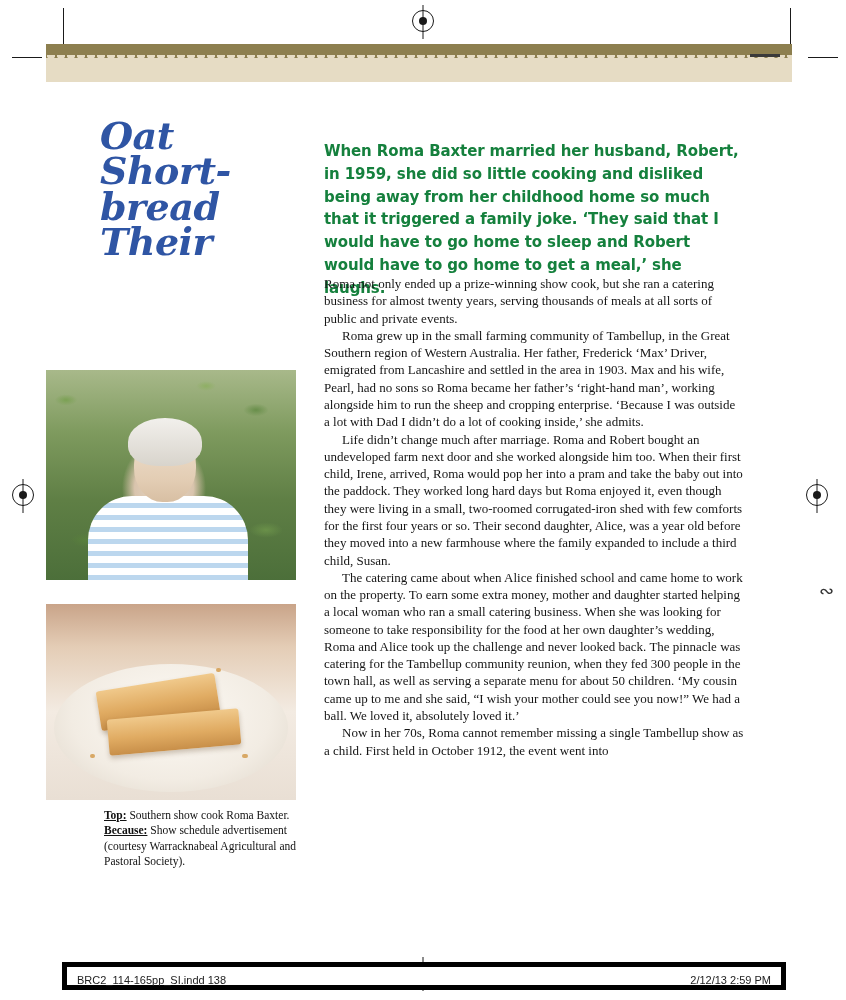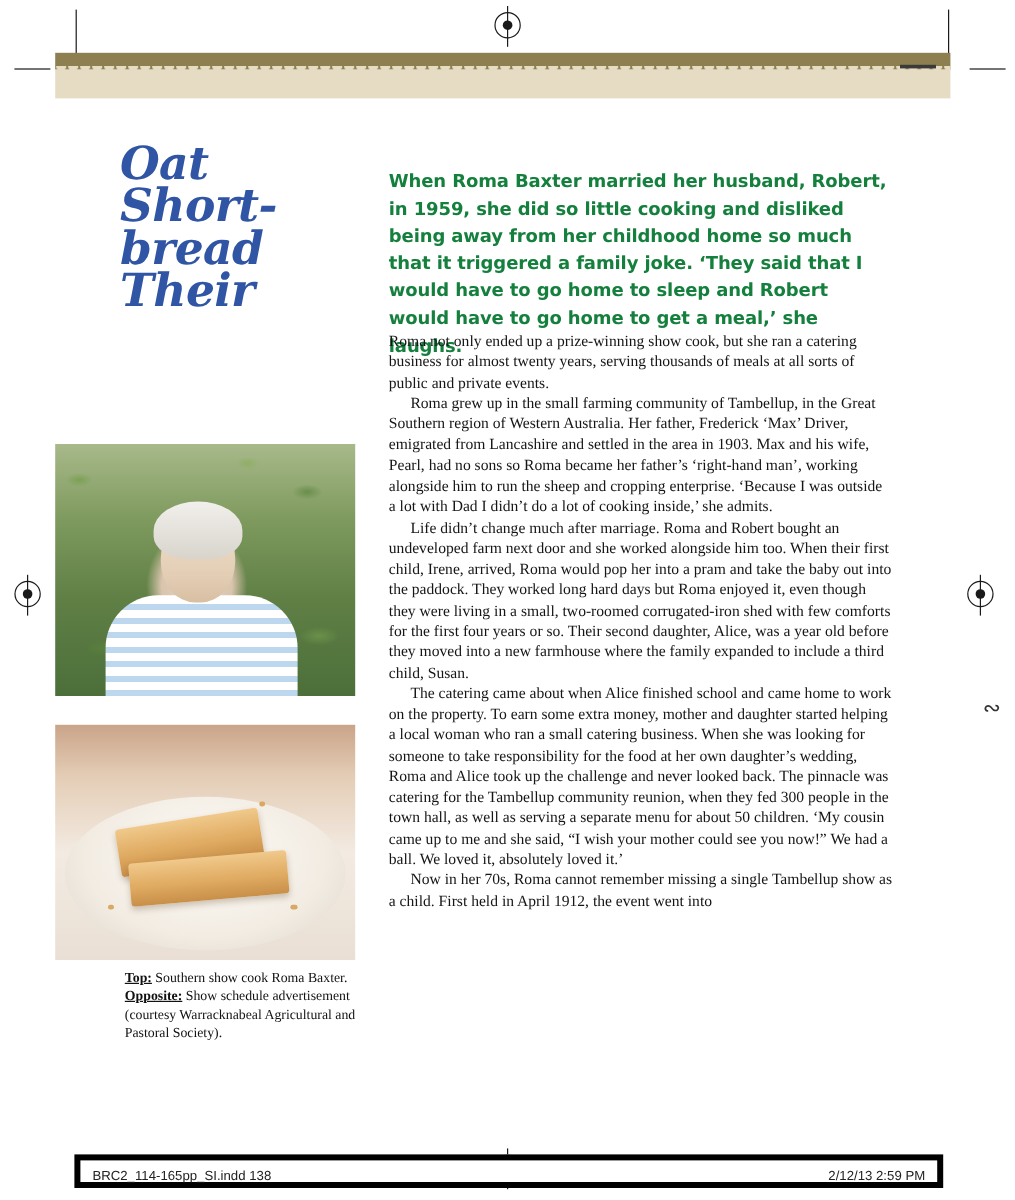--- a/index.html
+++ b/index.html
@@ -360,31 +360,31 @@
   <div class="photo photo-food">
     <div class="plate"></div>
     <div class="bar1"></div>
     <div class="bar2"></div>
     <div class="crumb" style="left:196px;top:150px;width:6px;height:4px;"></div>
     <div class="crumb" style="left:44px;top:150px;width:5px;height:4px;"></div>
     <div class="crumb" style="left:170px;top:64px;width:5px;height:4px;"></div>
   </div>
 
   <div class="caption">
-    <b>Top:</b><span> Southern show cook Roma Baxter. </span><b>Opposite:</b><span> Show schedule advertisement (courtesy Warracknabeal Agricultural and Pastoral Society).</span>
+    <b>Top:</b><span> Southern show cook Roma Baxter. </span><b>Because:</b><span> Show schedule advertisement (courtesy Warracknabeal Agricultural and Pastoral Society).</span>
   </div>
 
   <div class="intro">When Roma Baxter married her husband, Robert, in 1959, she did so little cooking and disliked being away from her childhood home so much that it triggered a family joke. ‘They said that I would have to go home to sleep and Robert would have to go home to get a meal,’ she laughs.</div>
 
   <div class="body">
     <p>Roma not only ended up a prize-winning show cook, but she ran a catering business for almost twenty years, serving thousands of meals at all sorts of public and private events.</p>
     <p>Roma grew up in the small farming community of Tambellup, in the Great Southern region of Western Australia. Her father, Frederick ‘Max’ Driver, emigrated from Lancashire and settled in the area in 1903. Max and his wife, Pearl, had no sons so Roma became her father’s ‘right-hand man’, working alongside him to run the sheep and cropping enterprise. ‘Because I was outside a lot with Dad I didn’t do a lot of cooking inside,’ she admits.</p>
     <p>Life didn’t change much after marriage. Roma and Robert bought an undeveloped farm next door and she worked alongside him too. When their first child, Irene, arrived, Roma would pop her into a pram and take the baby out into the paddock. They worked long hard days but Roma enjoyed it, even though they were living in a small, two-roomed corrugated-iron shed with few comforts for the first four years or so. Their second daughter, Alice, was a year old before they moved into a new farmhouse where the family expanded to include a third child, Susan.</p>
     <p>The catering came about when Alice finished school and came home to work on the property. To earn some extra money, mother and daughter started helping a local woman who ran a small catering business. When she was looking for someone to take responsibility for the food at her own daughter’s wedding, Roma and Alice took up the challenge and never looked back. The pinnacle was catering for the Tambellup community reunion, when they fed 300 people in the town hall, as well as serving a separate menu for about 50 children. ‘My cousin came up to me and she said, “I wish your mother could see you now!” We had a ball. We loved it, absolutely loved it.’</p>
-    <p>Now in her 70s, Roma cannot remember missing a single Tambellup show as a child. First held in April 1912, the event went into</p>
+    <p>Now in her 70s, Roma cannot remember missing a single Tambellup show as a child. First held in October 1912, the event went into</p>
   </div>
 
 
   <div class="side-mark">∾</div>
 </div>
 
 <div class="slug">
   <span class="left">BRC2_114-165pp_SI.indd   138</span>
   <span class="right">2/12/13   2:59 PM</span>
 </div>

